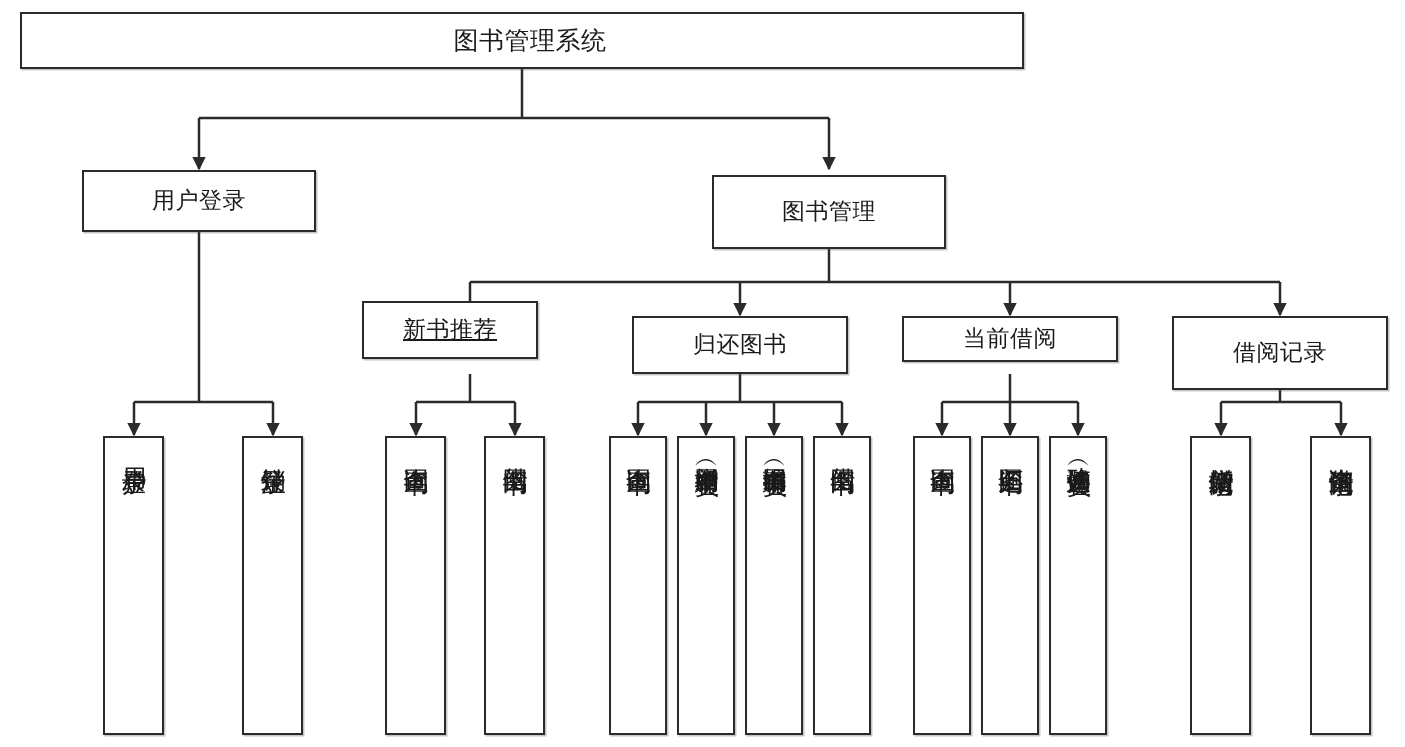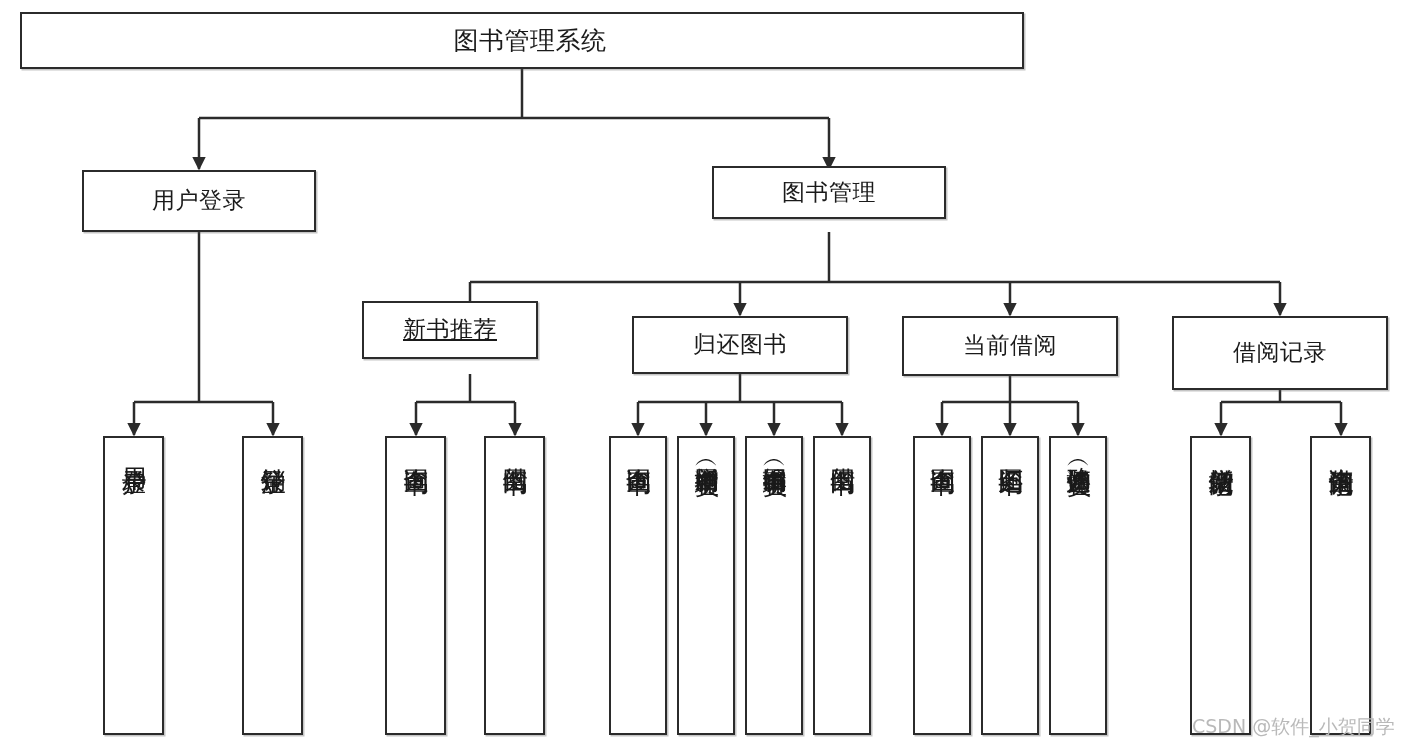--- a/index.html
+++ b/index.html
@@ -115,30 +115,30 @@
       <line x1="1221" y1="402" x2="1221" y2="435" stroke="#2b2b2b" stroke-width="2.5" marker-end="url(#arrow)"></line>
       <line x1="1341" y1="402" x2="1341" y2="435" stroke="#2b2b2b" stroke-width="2.5" marker-end="url(#arrow)"></line>
     </svg>
   <div id="nodes-layer">
       <div class="node horiz title" id="n-root" style="left: 20px; top: 12px; width: 1004px; height: 57px; padding-left: 16px;">
         <span class="label">图书管理系统</span>
       </div>
       <div class="node horiz" id="n-user-login" style="left: 82px; top: 170px; width: 234px; height: 62px;">
         <span class="label">用户登录</span>
       </div>
-      <div class="node horiz" id="n-book-manage" style="left: 712px; top: 166px; width: 234px; height: 53px;">
+      <div class="node horiz" id="n-book-manage" style="left: 712px; top: 175px; width: 234px; height: 74px;">
         <span class="label">图书管理</span>
       </div>
       <div class="node horiz" id="n-new-book-rec" style="left: 362px; top: 301px; width: 176px; height: 58px; text-decoration: underline;">
         <span class="label">新书推荐</span>
       </div>
       <div class="node horiz" id="n-book-borrow" style="left: 632px; top: 316px; width: 216px; height: 58px;">
         <span class="label">归还图书</span>
       </div>
-      <div class="node horiz" id="n-current-borrow" style="left: 902px; top: 316px; width: 216px; height: 60px;">
+      <div class="node horiz" id="n-current-borrow" style="left: 902px; top: 316px; width: 216px; height: 46px;">
         <span class="label">当前借阅</span>
       </div>
       <div class="node horiz" id="n-borrow-record" style="left: 1172px; top: 316px; width: 216px; height: 74px;">
         <span class="label">借阅记录</span>
       </div>
       <div class="node vert" id="n-leaf-user-login" style="left: 103px; top: 436px; width: 61px; height: 299px;">
         <span class="label">用户登录</span>
       </div>
       <div class="node vert" id="n-leaf-user-logout" style="left: 242px; top: 436px; width: 61px; height: 299px;">
         <span class="label">注销登录</span>
@@ -170,14 +170,13 @@
       <div class="node vert narrow" id="n-leaf-confirm-return" style="left: 1049px; top: 436px; width: 58px; height: 299px;">
         <span class="label">确认归还（管理员）</span>
       </div>
       <div class="node vert" id="n-leaf-add-record" style="left: 1190px; top: 436px; width: 61px; height: 299px;">
         <span class="label">新增借阅记录</span>
       </div>
       <div class="node vert" id="n-leaf-query-record" style="left: 1310px; top: 436px; width: 61px; height: 299px;">
         <span class="label">查询借阅记录</span>
       </div>
     </div>
-  <div class="watermark" style="left:1192px; top:714px;">CSDN @软件_小贺同学</div>
 </div>
 
 </body></html>

